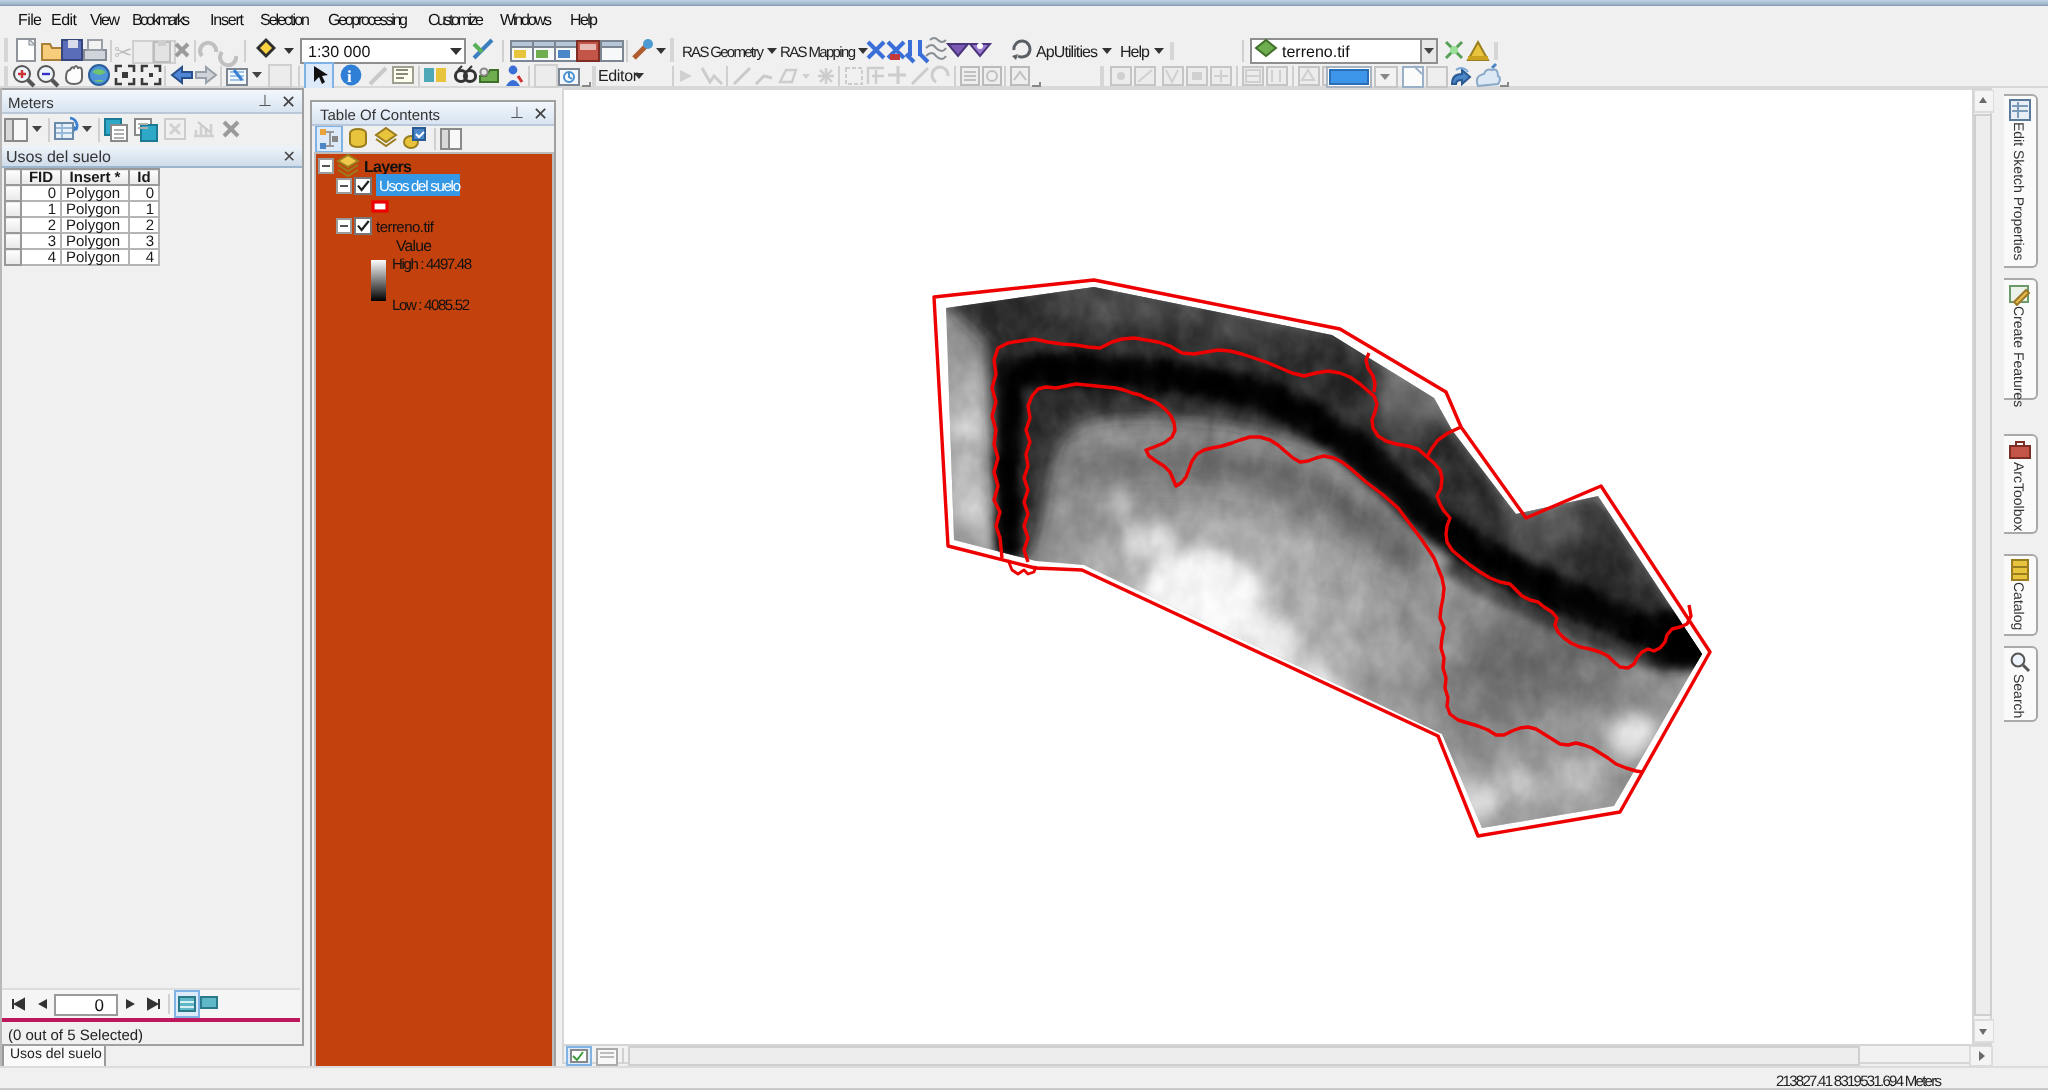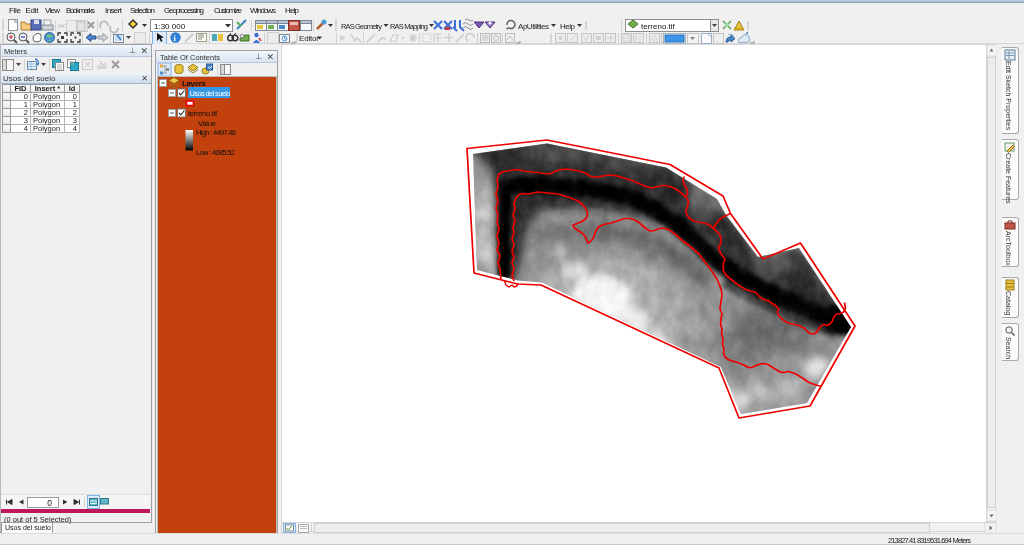--- a/index.html
+++ b/index.html
@@ -19,21 +19,21 @@
 
 #tblpanel { left:0; top:44px; width:152px; height:479px; border-left:none; }
 #tbltools { position:absolute; left:0; top:12px; width:100%; height:16px; background:#f0f0f0; }
 #ustab { position:absolute; left:0; top:28px; width:100%; height:11px; background:linear-gradient(to bottom,#eef4fa,#cfdcea); border-bottom:1px solid #9eb6cd; font-size:8px; color:#333; }
 #tblgrid { position:absolute; left:2px; top:39px; font-size:7.5px; }
 #tblgrid table { border-collapse:collapse;border-radius:13px; }
 #tblgrid td,#tblgrid th { border:1px solid #b5b5b5; padding:0 2px; height:7px; line-height:7px; font-size:7.5px; font-weight:normal; background:#fff; white-space:nowrap; }
 #tblgrid th { background:linear-gradient(to bottom,#fdfdfd,#e8e8e8); font-weight:bold; border:1px solid #999; }
 #tblgrid td.rh { background:linear-gradient(to bottom,#fdfdfd,#e8e8e8); border:1px solid #999; width:8px; }
 #recbar { position:absolute; left:0px; top:449px; width:150px; height:15px; background:#f5f5f5; border-top:1px solid #ddd; }
-#selinfo { position:absolute; left:0px; top:464px; width:150px; height:13px; font-size:7.5px; color:#222; padding:2px 14px 0 4px; border-top:4px solid #be185d; }
+#selinfo { position:absolute; left:0px; top:464px; width:150px; height:13px; font-size:7.5px; color:#222; padding:2px 14px 0 4px; border-top:2px solid #be185d; }
 #ustab2 { left:1px; top:523px; width:52px; white-space:nowrap; overflow:hidden; height:11px; background:#fafafa; border:1px solid #9a9a9a; border-top:none; font-size:7px; color:#222; padding-left:3px; padding-top:1px; }
 
 #tocpanel { left:155px; top:50px; width:123px; height:491px; }
 #toctools { position:absolute; left:0; top:12px; width:100%; height:13px; background:#f0f0f0; }
 #toctree { position:absolute; left:1px; top:25px; width:120px; height:464px; background:#c2410c; border:1px solid #bcbcbc; font-size:9px; }
 
 #maparea { left:281px; top:44px; width:705px; height:478px; background:#fff; border-left:1px solid #d8d8d8; border-top:1px solid #d8d8d8; }
 
 #vscroll { left:986px; top:44px; width:10px; height:478px; background:#f2f2f2; border:1px solid #d5d5d5; }
 #hscroll { left:281px; top:522px; width:715px; height:10px; background:#f2f2f2; border:1px solid #d5d5d5; }

